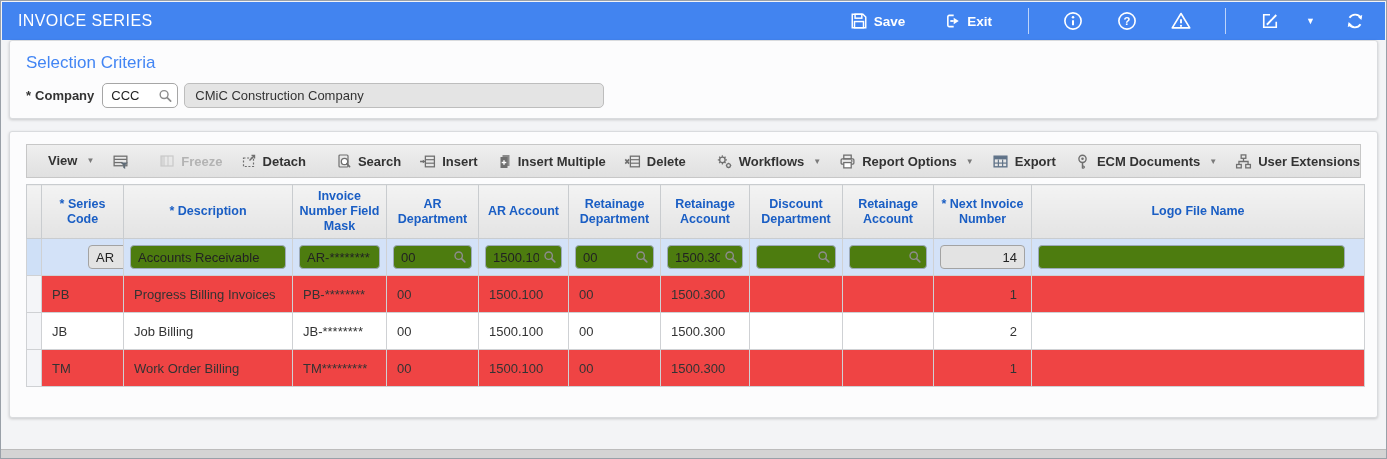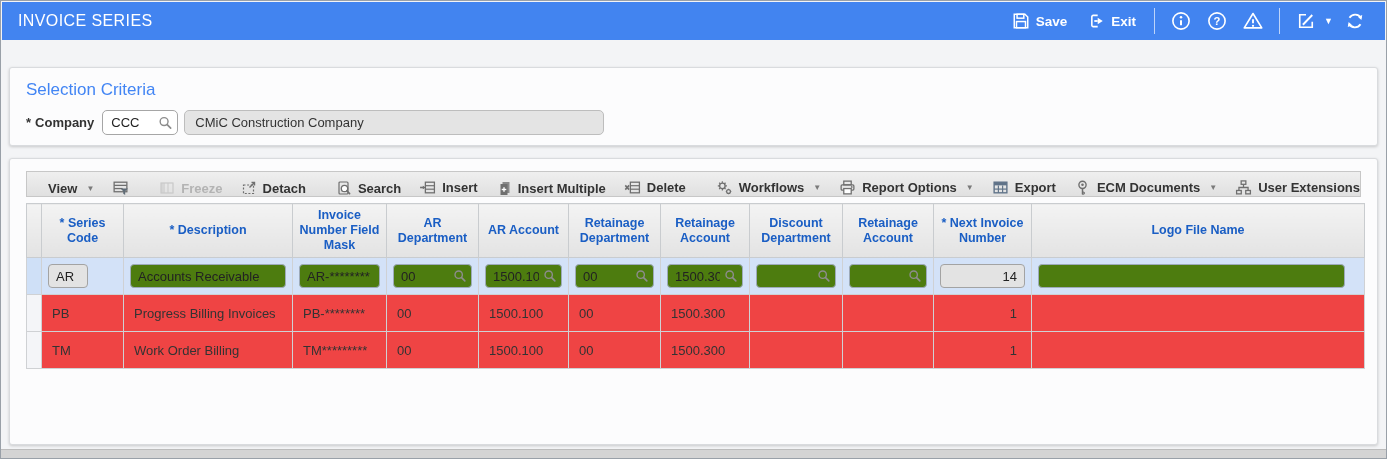--- a/index.html
+++ b/index.html
@@ -2,66 +2,66 @@
 <html><head>
 <meta charset="utf-8">
 <style>
   * { box-sizing: border-box; }
   html,body { margin:0; padding:0; background:#ffffff; font-family:"Liberation Sans", sans-serif; }
   .app { position:relative; width:1387px; height:459px; border:1px solid #99a0a8; background:#f3f4f6; overflow:hidden; }
 
   
   .titlebar { height:38px; margin:1px 1px 0 1px; background:#4284f0; display:flex; align-items:center; padding:0 16px; }
   .page-title { color:#fff; font-size:16px; letter-spacing:.4px; }
-  .tb-actions { margin-left:auto; display:flex; align-items:center; gap:8px; color:#fff; }
+  .tb-actions { margin-left:auto; display:flex; align-items:center; gap:26px; color:#fff; }
   .tb-btn { display:flex; align-items:center; gap:6px; color:#fff; font-size:13.5px; font-weight:bold; cursor:pointer; padding:4px 6px; }
   .tb-iconbtn { display:flex; align-items:center; justify-content:center; width:28px; height:28px; cursor:pointer; }
   .tb-sep { width:1px; height:26px; background:rgba(255,255,255,.65); margin:0 4px; }
   .tb-caret { font-size:9px; color:#fff; cursor:pointer; margin-left:-4px; }
   .ic { display:block; }
 
   
   .panel { background:#fcfcfd; border:1px solid #d9dbde; border-radius:3px; box-shadow:0 1px 3px rgba(0,0,0,.18); margin:0 8px; padding:8px 16px; }
-  .panel-selection { margin-top:27px; height:79px; }
+  .panel-selection { height:79px; }
   .panel-grid { margin-top:12px; height:287px; }
   .section-title { color:#4285f4; font-size:17px; margin:4px 0 10px 0; }
 
   
   .field-row { display:flex; align-items:center; }
   .req { color:#333; font-weight:bold; font-size:13px; margin-right:4px; }
   .field-label { color:#333; font-weight:bold; font-size:13px; margin-right:8px; }
   .lov { position:relative; display:inline-block; }
   .lov input { height:25px; border:1px solid #a6a6a6; border-radius:5px; padding:0 24px 0 8px; font-size:13px; color:#222; font-family:"Liberation Sans",sans-serif; background:#fff; outline:none; }
   .lov .mag { position:absolute; right:5px; top:50%; transform:translateY(-50%); color:#8d8d8d; }
   .company-code input { width:76px; }
   .readonly-field { width:420px; height:25px; margin-left:6px; background:#e4e4e4; border:1px solid #bdbdbd; border-radius:5px; display:flex; align-items:center; padding:0 10px; font-size:13px; color:#333; }
 
   
-  .toolbar { display:flex; align-items:flex-end; height:26px; background:linear-gradient(#efefef,#e0e0e0); border:1px solid #c7c7c7; padding:0 12px; margin-top:4px; }
+  .toolbar { display:flex; align-items:flex-start; height:34px; background:linear-gradient(#efefef,#e0e0e0); border:1px solid #c7c7c7; padding:8px 12px; margin-top:4px; }
   .tool { display:flex; align-items:center; gap:6px; font-size:13px; font-weight:bold; color:#333; cursor:pointer; padding:0 9px; white-space:nowrap; }
   .tool .t-ic { color:#6f6f6f; }
   .tool .t-caret { font-size:8px; color:#7a7a7a; margin-left:3px; }
   .tool.disabled { color:#b3b3b3; cursor:default; }
   .tool.disabled .t-ic { color:#c9c9c9; }
   .tool-sep { width:1px; height:22px; background:#bfbfbf; margin:0 6px; }
 
   
   table.grid { border-collapse:collapse; table-layout:fixed; width:1338px; margin-top:6px; border:1px solid #b6b9bc; background:#fff;padding-left:32px; }
   .grid th { background:linear-gradient(#f3f3f3,#e3e3e3); border:1px solid #c9cccf; color:#1a5ec4; font-size:12.5px; font-weight:bold; text-align:center; height:54px; padding:2px 4px; line-height:1.2; }
   .grid td { border:1px solid #cfd1d4; font-size:13px; color:#333; height:37px; padding:0 10px; overflow:hidden; white-space:nowrap; }
   tr.row-gray td { background:#ef4444; }
   tr.row-white td { background:#ffffff; }
   tr.row-selected td { background:#d3e2f8; }
   td.rowsel { background:#f4f5f8 !important; padding:0; }
   tr.row-selected td.rowsel { background:#cfe0f7 !important; }
   td.num { text-align:right; padding-right:14px; }
   tr.row-selected td { padding:3px 6px; }
   .cell-input { width:100%; height:24px; border:1px solid #9daaba; border-radius:4px; padding:0 7px; font-size:13px; color:#222; font-family:"Liberation Sans",sans-serif; background:#4d7c0f; outline:none; }
   .cell-input.ro { background:#e3e3e3; border-color:#a3a3a3; }
-  .cell-input.series { width:40px; }
+  .cell-input.series { width:40px;margin-left:40px; }
   .cell-input.num { text-align:right; }
   .cell-input.logo { width:96%; }
   .cell-lov { position:relative; width:100%; }
   .cell-lov .cell-input { padding-right:22px; }
   .cell-lov .mag { position:absolute; right:5px; top:50%; transform:translateY(-50%); color:#8d8d8d; }
 
   .bottom-strip { position:absolute; left:0; right:0; bottom:0; height:9px; background:#d4d4d4; border-top:1px solid #bcbcbc; }
 </style>
 </head>
 <body>
@@ -440,20 +440,34 @@
           <td>00</td>
           <td>1500.100</td>
           <td>00</td>
           <td>1500.300</td>
           <td></td>
           <td></td>
           <td class="num">1</td>
           <td></td>
         </tr>
 
+        <tr class="row-white">
+          <td class="rowsel"></td>
+          <td>JB</td>
+          <td>Job Billing</td>
+          <td>JB-********</td>
+          <td>00</td>
+          <td>1500.100</td>
+          <td>00</td>
+          <td>1500.300</td>
+          <td></td>
+          <td></td>
+          <td class="num">2</td>
+          <td></td>
+        </tr>
 
         <tr class="row-gray">
           <td class="rowsel"></td>
           <td>TM</td>
           <td>Work Order Billing</td>
           <td>TM*********</td>
           <td>00</td>
           <td>1500.100</td>
           <td>00</td>
           <td>1500.300</td>

